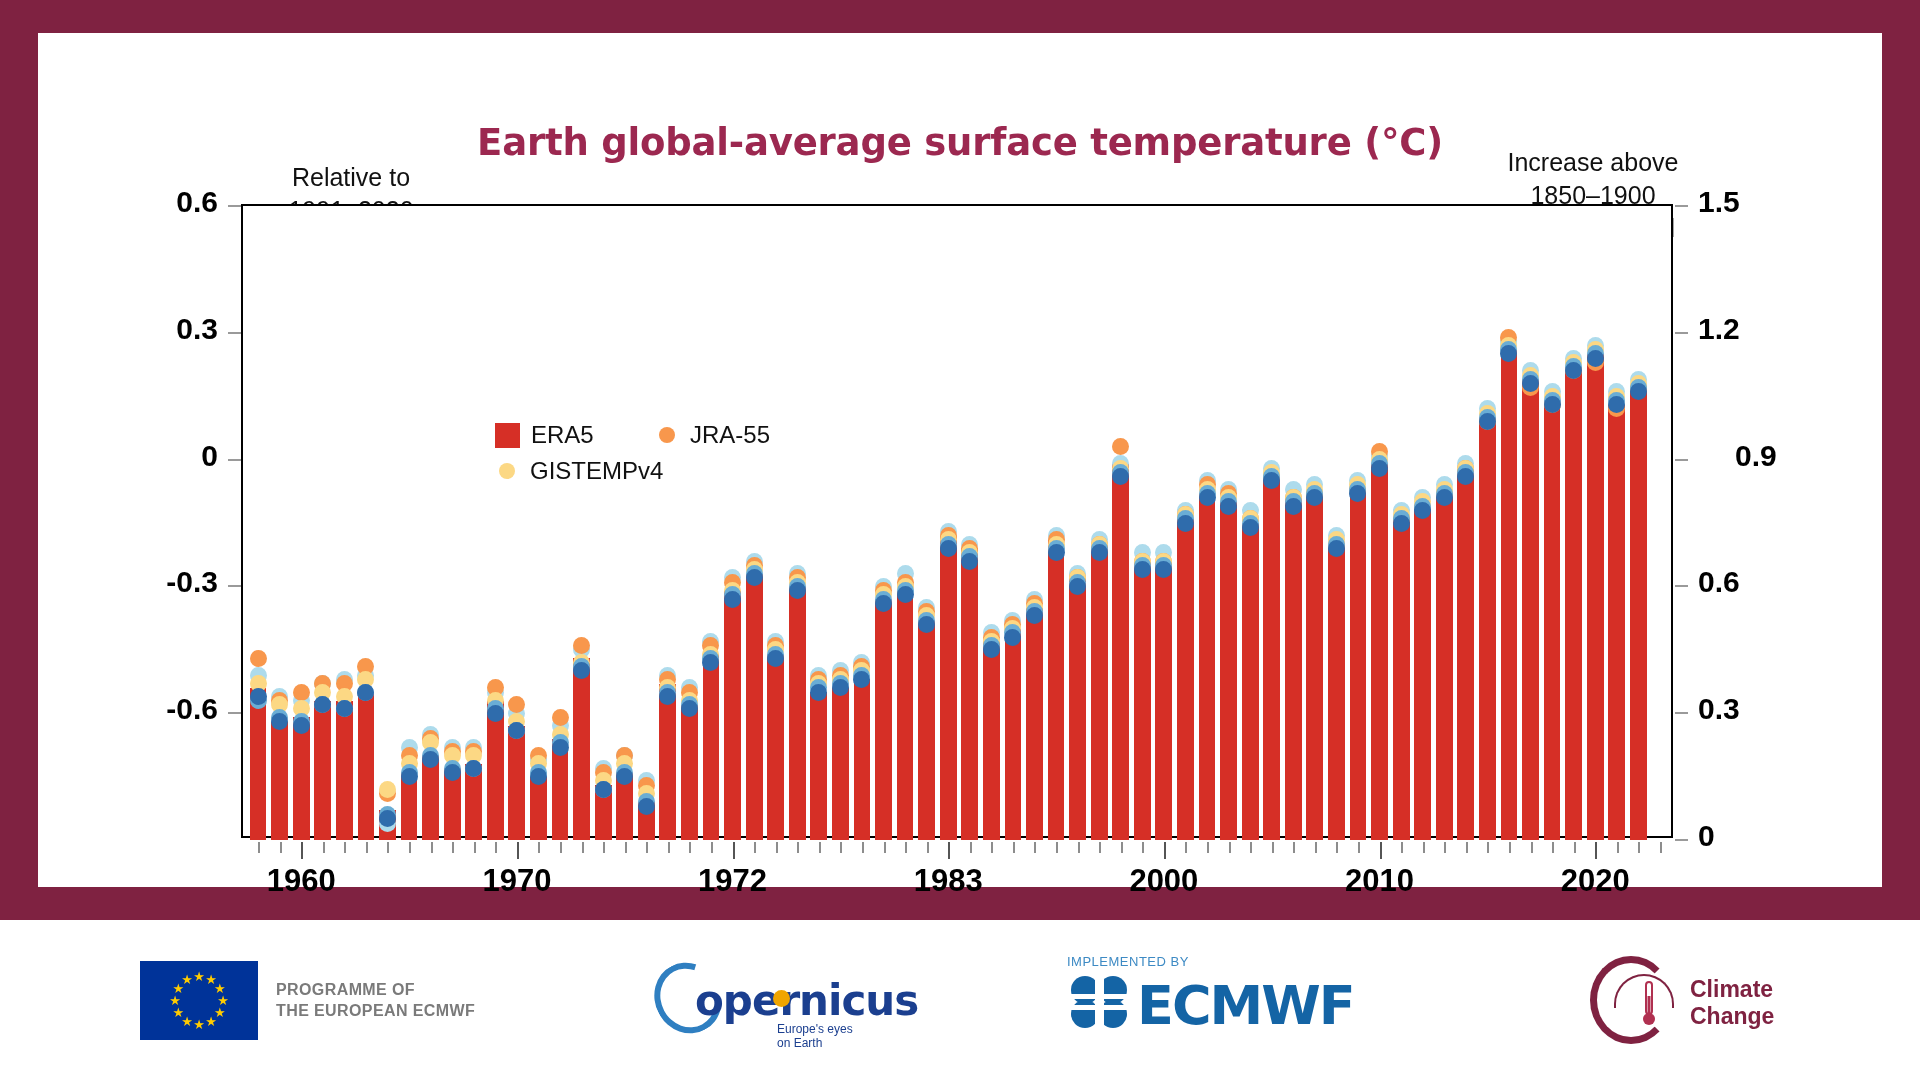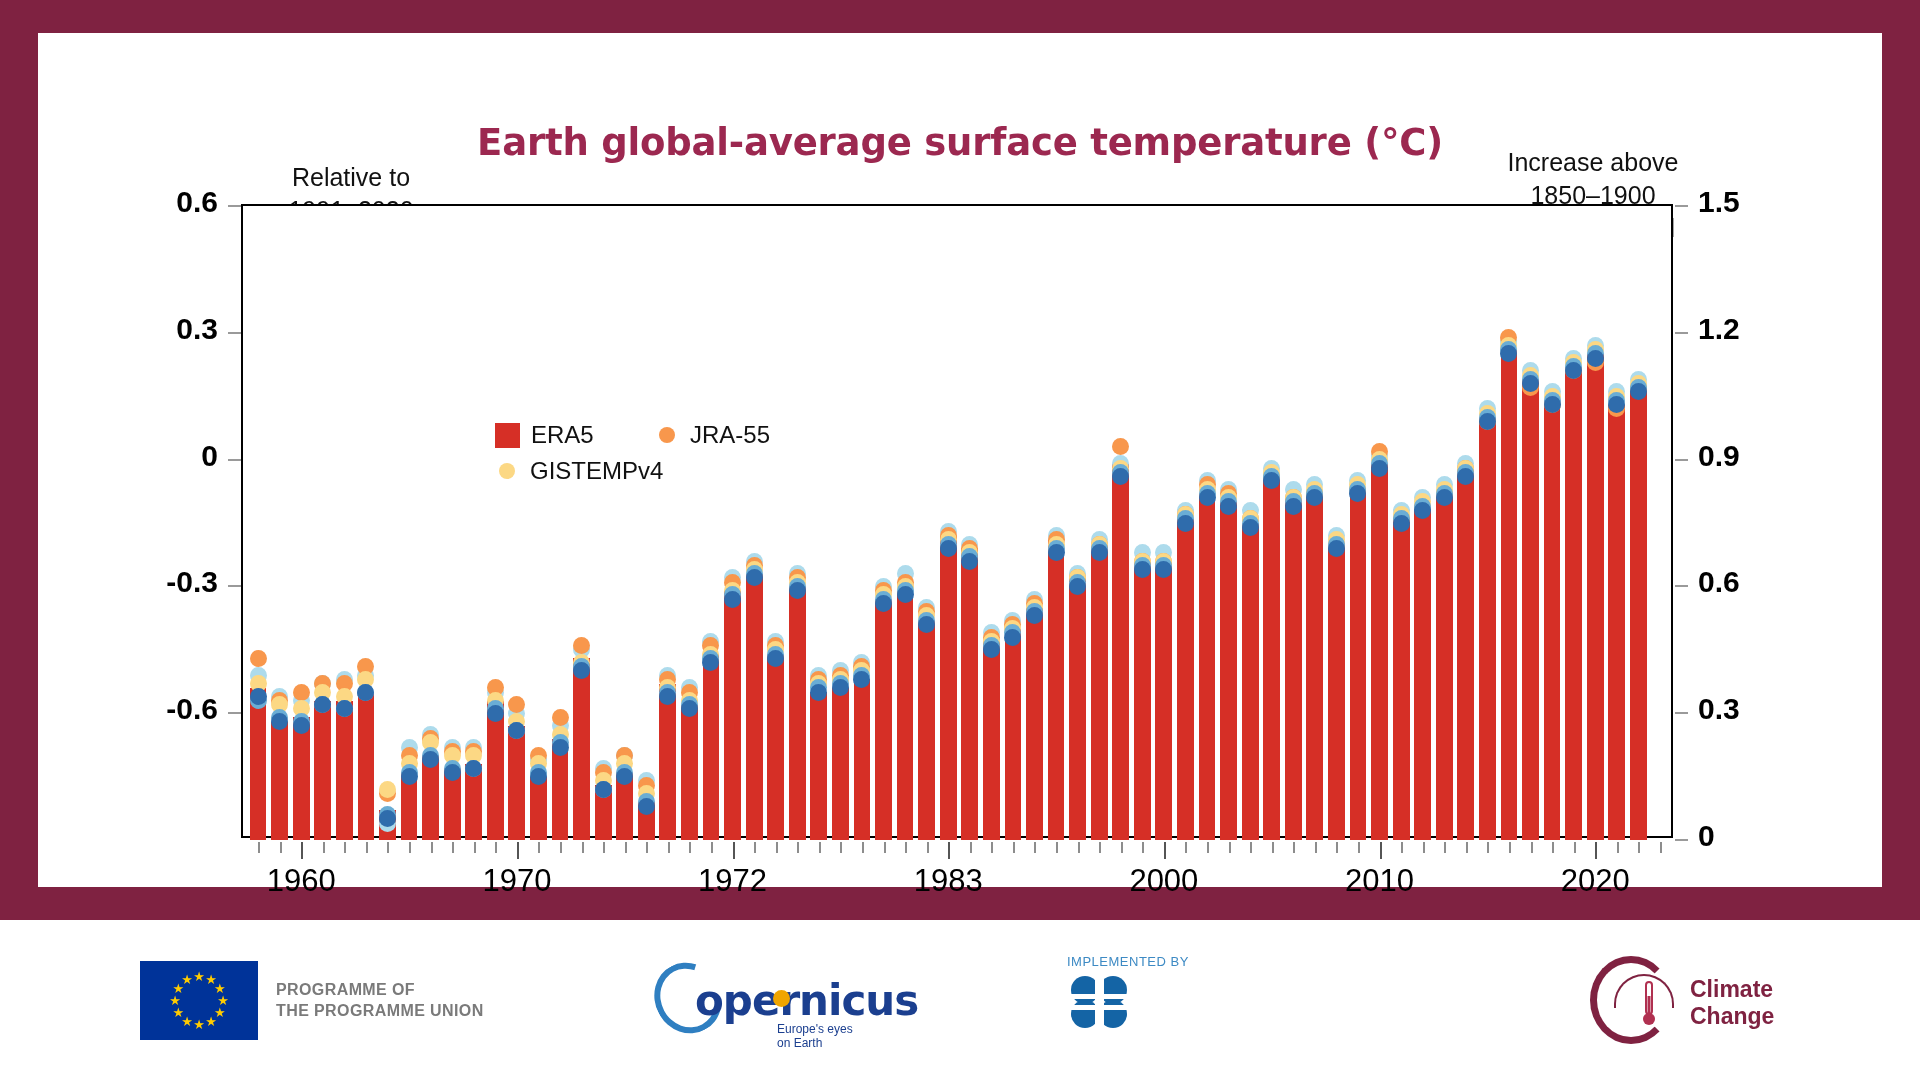--- a/index.html
+++ b/index.html
@@ -78,21 +78,21 @@
   .ylab-r {
     position:absolute; left:1455px; width:120px;
     text-align:left; font-size:30px; font-weight:bold; color:#000;
   }
   .xtick {
     position:absolute; top:636px; width:2px; height:11px; background:#8d8d8d;
   }
   .xtick.major { height:17px; background:#555; }
   .xlab {
     position:absolute; top:657px; width:140px; margin-left:-70px;
-    text-align:center; font-size:31px; font-weight:normal; color:#000;
+    text-align:center; font-size:31px; font-weight:bold; color:#000;
   }
 
   
   #legend {
     position:absolute; left:252px; top:211px;
     width:470px; height:115px;
     display:grid;
     grid-template-columns:160px 1fr;
     grid-template-rows:repeat(3,36px);
     align-items:center;
@@ -596,21 +596,21 @@
           <div class="ylab-l" style="top: 232.6px;">0</div>
           <div class="ytick-l" style="top: 379.4px;"></div>
           <div class="ylab-l" style="top: 359.4px;">-0.3</div>
           <div class="ytick-l" style="top: 506.2px;"></div>
           <div class="ylab-l" style="top: 486.2px;">-0.6</div>
           <div class="ytick-r" style="top: -1px;"></div>
           <div class="ylab-r" style="top: -21px;">1.5</div>
           <div class="ytick-r" style="top: 125.8px;"></div>
           <div class="ylab-r" style="top: 105.8px;">1.2</div>
           <div class="ytick-r" style="top: 252.6px;"></div>
-          <div class="ylab-r" style="top: 232.6px;">0.9</div>
+          <div class="ylab-r" style="top: 232.6px; margin-left: 37px;">0.9</div>
           <div class="ytick-r" style="top: 379.4px;"></div>
           <div class="ylab-r" style="top: 359.4px;">0.6</div>
           <div class="ytick-r" style="top: 506.2px;"></div>
           <div class="ylab-r" style="top: 486.2px;">0.3</div>
           <div class="ytick-r" style="top: 633px;"></div>
           <div class="ylab-r" style="top: 613px;">0</div>
           <div class="xtick" style="left: 15.0964px;"></div>
           <div class="xtick" style="left: 36.6627px;"></div>
           <div class="xtick" style="left: 58.2289px;"></div>
           <div class="xtick" style="left: 79.7952px;"></div>
@@ -707,21 +707,21 @@
           <div class="eu-star" style="left: 71px; top: 60.2846px;">★</div>
           <div class="eu-star" style="left: 59px; top: 63.5px;">★</div>
           <div class="eu-star" style="left: 47px; top: 60.2846px;">★</div>
           <div class="eu-star" style="left: 38.2154px; top: 51.5px;">★</div>
           <div class="eu-star" style="left: 35px; top: 39.5px;">★</div>
           <div class="eu-star" style="left: 38.2154px; top: 27.5px;">★</div>
           <div class="eu-star" style="left: 47px; top: 18.7154px;">★</div>
         </div>
       <div class="eu-text">
         <div>PROGRAMME OF</div>
-        <div>THE PROGRAMME UNION</div>
+        <div>THE EUROPEAN ECMWF</div>
       </div>
     </div>
 
     <div class="logo-block" id="logo-copernicus">
       <div class="cop-wrap">
         <div class="cop-arc"></div>
         <div class="cop-word">opernicus</div>
         <div class="cop-dot"></div>
         <div class="cop-tag">Europe's eyes on Earth</div>
       </div>
@@ -732,20 +732,21 @@
         <div class="ec-imp">IMPLEMENTED BY</div>
         <svg class="ec-glyph" viewBox="0 0 72 52">
           <circle cx="20" cy="14" r="14" fill="#1464a5"></circle>
           <circle cx="48" cy="14" r="14" fill="#1464a5"></circle>
           <circle cx="20" cy="38" r="14" fill="#1464a5"></circle>
           <circle cx="48" cy="38" r="14" fill="#1464a5"></circle>
           <rect x="0" y="18" width="72" height="5" fill="#ffffff"></rect>
           <rect x="0" y="29" width="72" height="5" fill="#ffffff"></rect>
           <rect x="30" y="0" width="9" height="52" fill="#ffffff"></rect>
         </svg>
+        <div class="ec-name">ECMWF</div>
       </div>
     </div>
 
     <div class="logo-block" id="logo-c3s">
       <div class="c3-wrap">
         <div class="c3-arc"></div>
         <div class="c3-cloud"></div>
         <svg class="c3-thermo" viewBox="0 0 14 48">
           <rect x="4" y="2" width="6" height="32" rx="3" fill="none" stroke="#b03050" stroke-width="2"></rect>
           <circle cx="7" cy="39" r="6" fill="#b03050"></circle>

